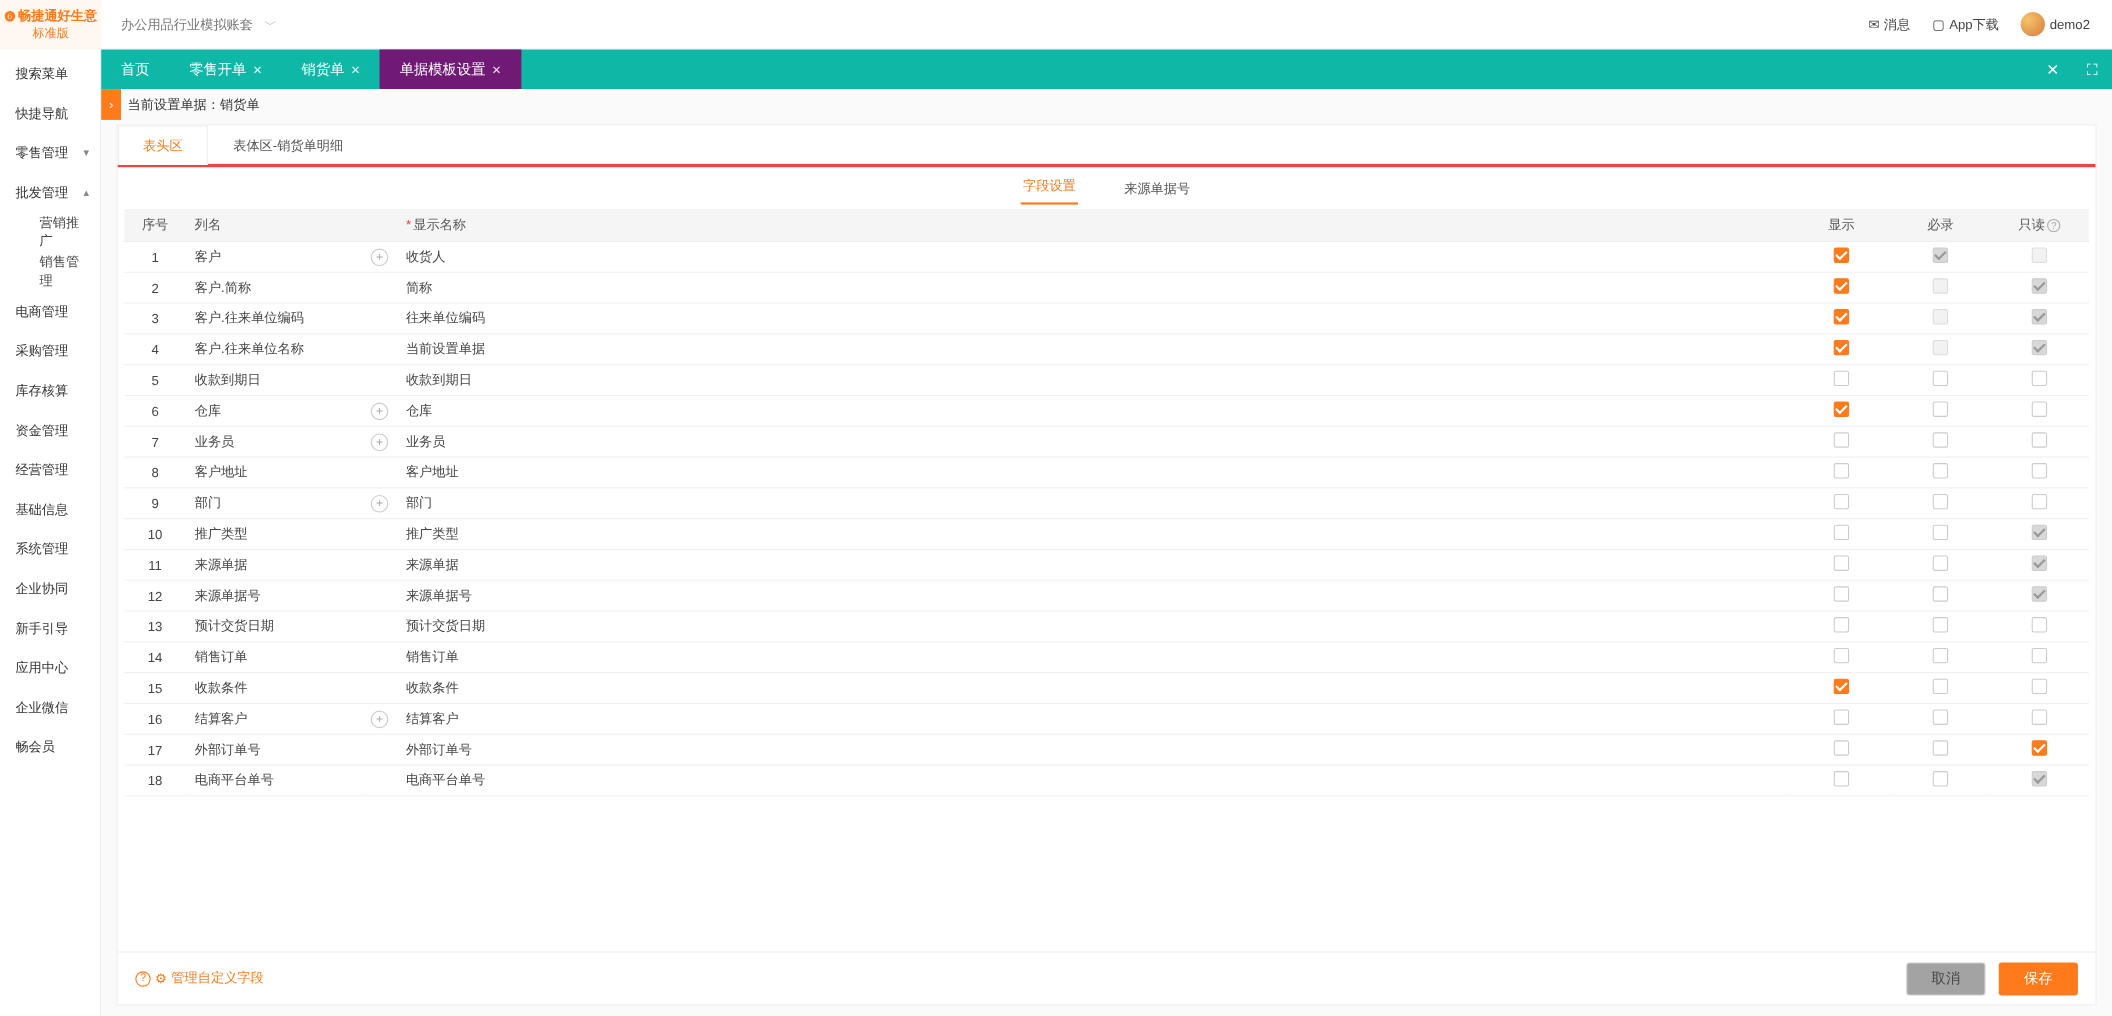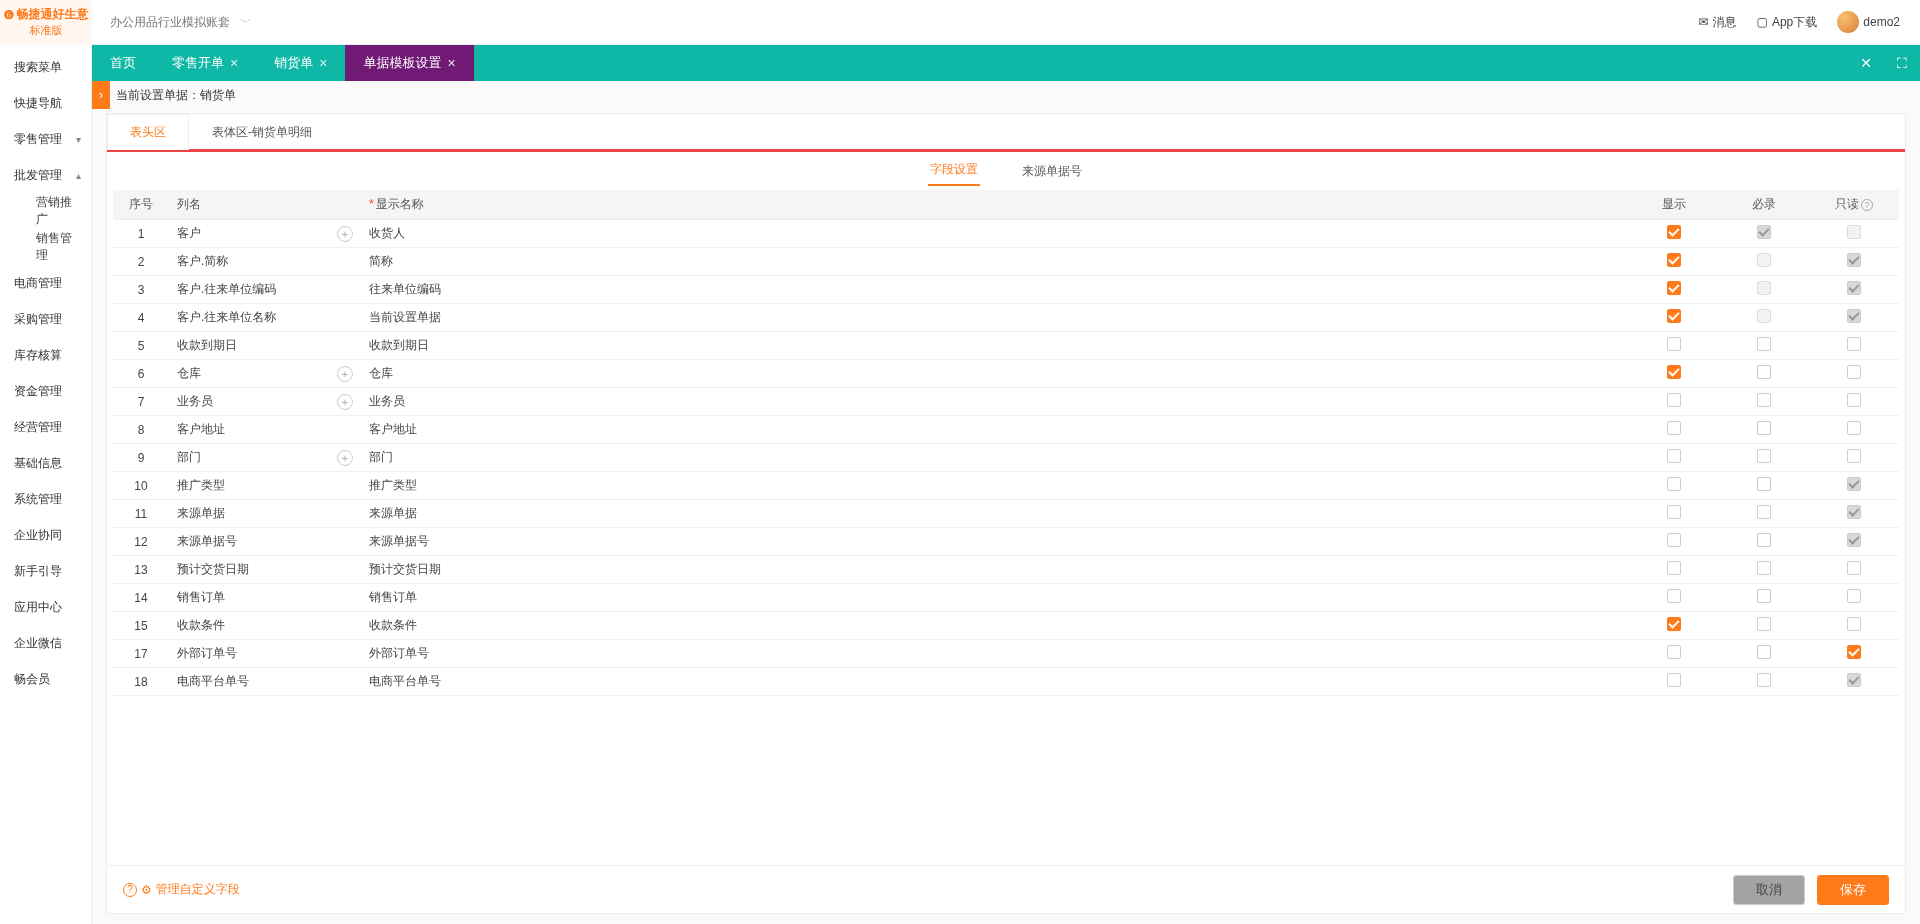--- a/index.html
+++ b/index.html
@@ -346,20 +346,29 @@
             <tr>
               <td class="center">15</td>
               <td>收款条件</td>
               <td class="col-plus"></td>
               <td>收款条件</td>
               <td class="center"><span class="chk on"></span></td>
               <td class="center"><span class="chk"></span></td>
               <td class="center"><span class="chk"></span></td>
             </tr>
             <tr>
+              <td class="center">16</td>
+              <td>结算客户</td>
+              <td class="col-plus"><span class="plus">+</span></td>
+              <td>结算客户</td>
+              <td class="center"><span class="chk"></span></td>
+              <td class="center"><span class="chk"></span></td>
+              <td class="center"><span class="chk"></span></td>
+            </tr>
+            <tr>
               <td class="center">17</td>
               <td>外部订单号</td>
               <td class="col-plus"></td>
               <td>外部订单号</td>
               <td class="center"><span class="chk"></span></td>
               <td class="center"><span class="chk"></span></td>
               <td class="center"><span class="chk on"></span></td>
             </tr>
             <tr>
               <td class="center">18</td>

